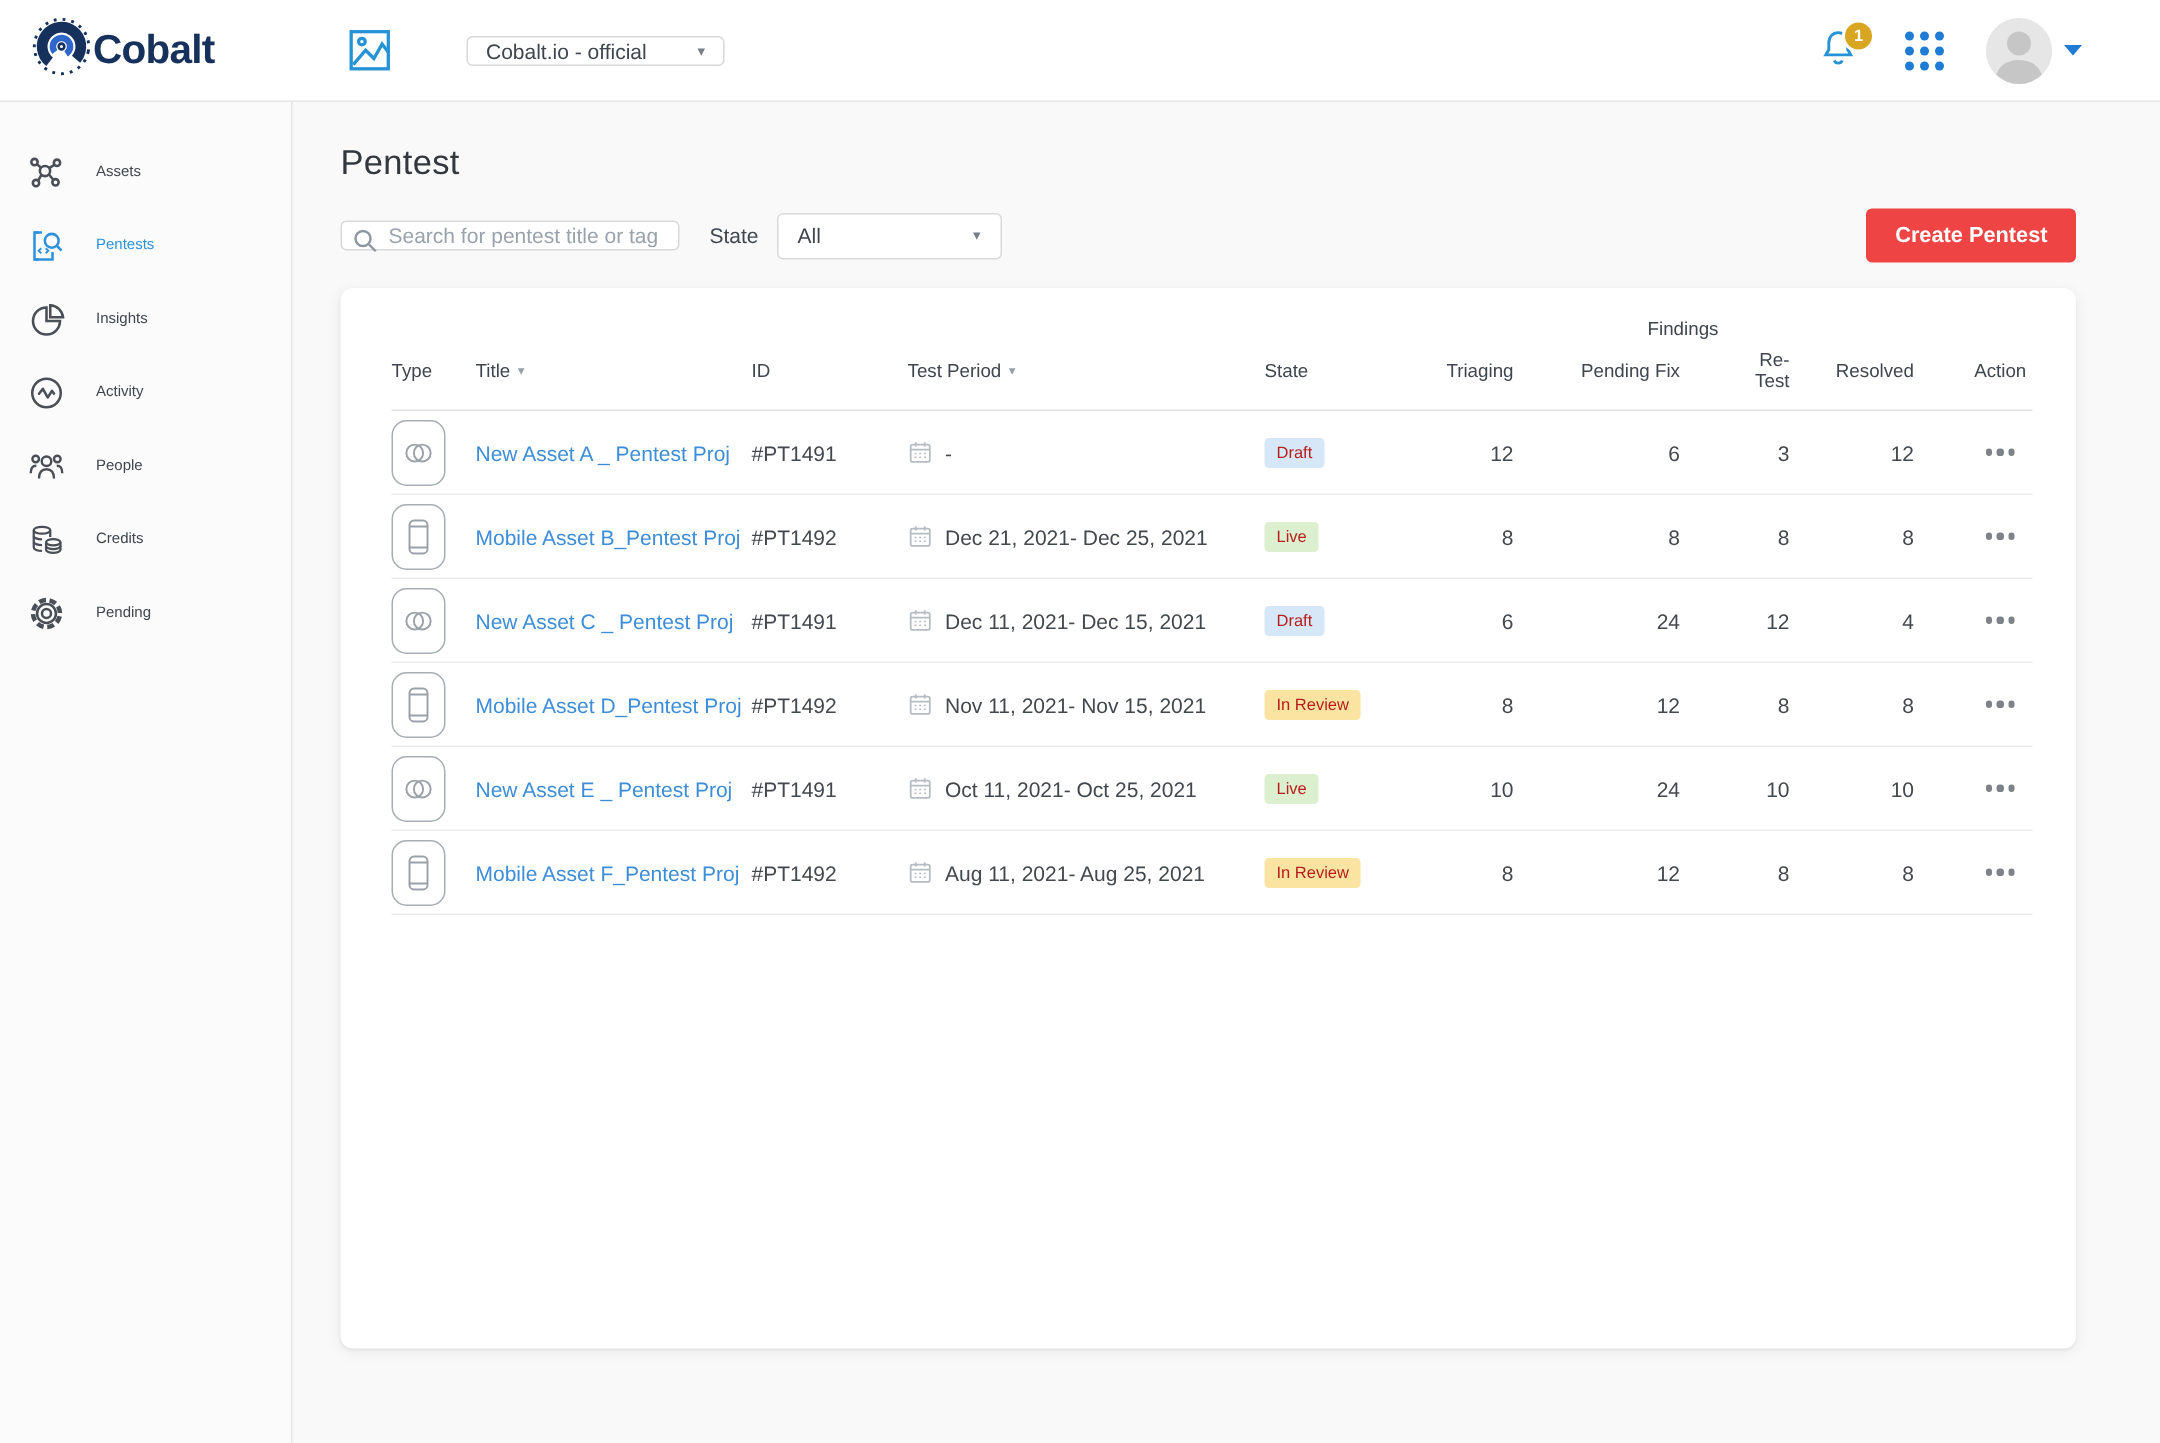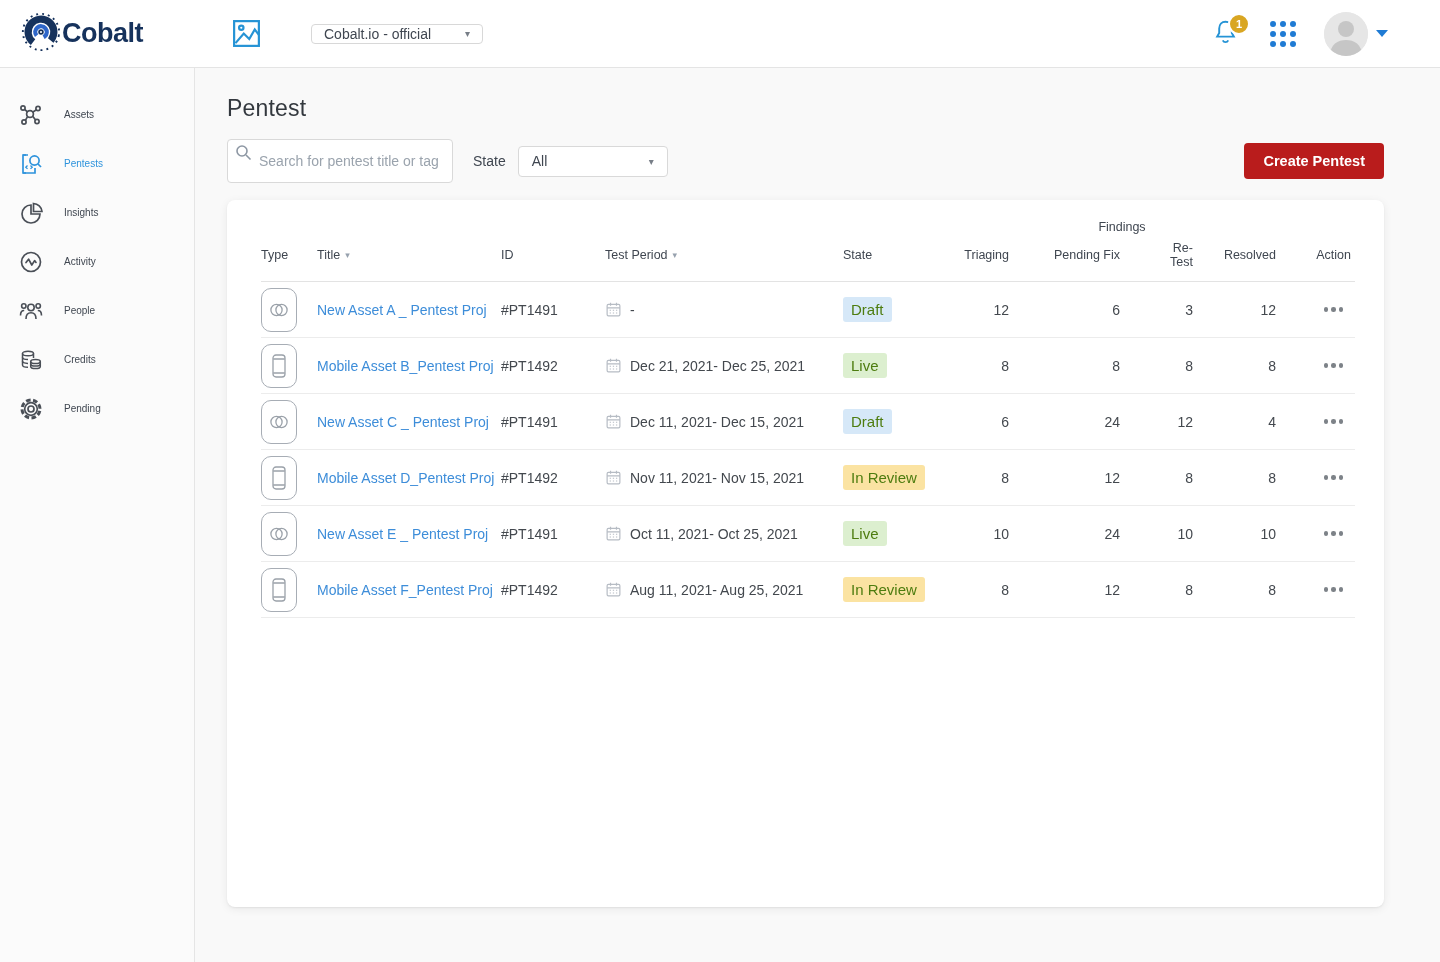--- a/index.html
+++ b/index.html
@@ -30,43 +30,43 @@
   .nav-item .nav-label { font-size:10px; }
   .nav-item svg { stroke:#4a4f57; }
   .nav-item.active { color:#2e93dc; }
   .nav-item.active svg { stroke:#2e93dc; }
 
   .main { flex:1; padding:27px 56px 0 32px; }
   .page-title { font-size:23px; color:#33383e; font-weight:500; letter-spacing:0.2px; }
 
   .controls { display:flex; align-items:center; margin-top:17px; }
   .search-box { position:relative; width:226px; }
-  .search-box input { width:226px; height:44px; border:1px solid #d9d9d9; border-radius:4px; padding:0 8px 0 31px; font-size:14px; color:#3f4650; font-family:"Liberation Sans",sans-serif; outline:none; background:#fff; }
+  .search-box input { width:226px; height:20px; border:1px solid #d9d9d9; border-radius:4px; padding:0 8px 0 31px; font-size:14px; color:#3f4650; font-family:"Liberation Sans",sans-serif; outline:none; background:#fff; }
   .search-box input::placeholder { color:#9aa3ad; }
   .search-icon { position:absolute; left:8px; top:5px; }
   .state-label { margin-left:20px; margin-right:12px; font-size:14px; color:#3f4650; }
   .state-select { width:150px; height:31px; border:1px solid #d9d9d9; border-radius:4px; background:#fff; display:flex; align-items:center; justify-content:space-between; padding:0 13px; font-size:14px; cursor:pointer; }
-  .create-btn { margin-left:auto; height:36px; padding:0 19px; background:#b91c1c; border:none; border-radius:4px; color:#fff; font-size:14.5px; font-weight:bold; font-family:"Liberation Sans",sans-serif; cursor:pointer; }
+  .create-btn { margin-left:auto; height:36px; padding:0 19px; background:#ef4444; border:none; border-radius:4px; color:#fff; font-size:14.5px; font-weight:bold; font-family:"Liberation Sans",sans-serif; cursor:pointer; }
 
   
   .card { margin-top:17px; background:#fff; border-radius:8px; box-shadow:0 1px 2px rgba(0,0,0,0.06), 0 2px 10px rgba(0,0,0,0.07); min-height:707px; padding:20px 29px 0 34px; }
   .grid-cols { display:grid; grid-template-columns:56px 184px 104px 238px 130px 72px 111px 73px 83px 1fr; align-items:center; }
   .thead { border-bottom:1px solid #e3e3e3; padding-bottom:12px; }
   .findings-group { grid-row:1; grid-column:7 / 9; text-align:center; font-size:12.5px; color:#3f4650; padding-right:30px; margin-bottom:7px; }
   .th { grid-row:2; font-size:12.5px; color:#3f4650; display:flex; align-items:center; gap:5px; }
   .th.num, .cell.num { justify-content:flex-end; text-align:right; padding-right:36px; }
   .th.center, .cell.center { justify-content:center; text-align:center; }
   .sort-caret { font-size:9px; color:#97a1ae; }
 
   .trow { height:56px; border-bottom:1px solid #ececec; }
   .cell { display:flex; align-items:center; font-size:14px; color:#43484e; }
   .type-box { width:36px; height:44px; border:1.5px solid #a7adb5; border-radius:10px; display:flex; align-items:center; justify-content:center; }
   .title-link { color:#3d8dd9; text-decoration:none; font-size:14px; cursor:pointer; }
   .cal-icon { margin-right:8px; display:flex; }
-  .badge { padding:4px 8px; border-radius:3px; font-size:15px; color:#4d7c0f; }
+  .badge { padding:4px 8px; border-radius:3px; font-size:11px; color:#b91c1c; }
   .badge-draft { background:#d6e8f8; }
   .badge-live { background:#dcefcf; }
   .badge-in_review { background:#fbe3a2; }
   .dots-btn { display:flex; gap:3px; background:none; border:none; cursor:pointer; padding:6px 4px; }
   .dots-btn i { width:4.5px; height:4.5px; border-radius:50%; background:#7d8288; }
 </style>
 </head>
 <body>
 
 <div class="topbar">

